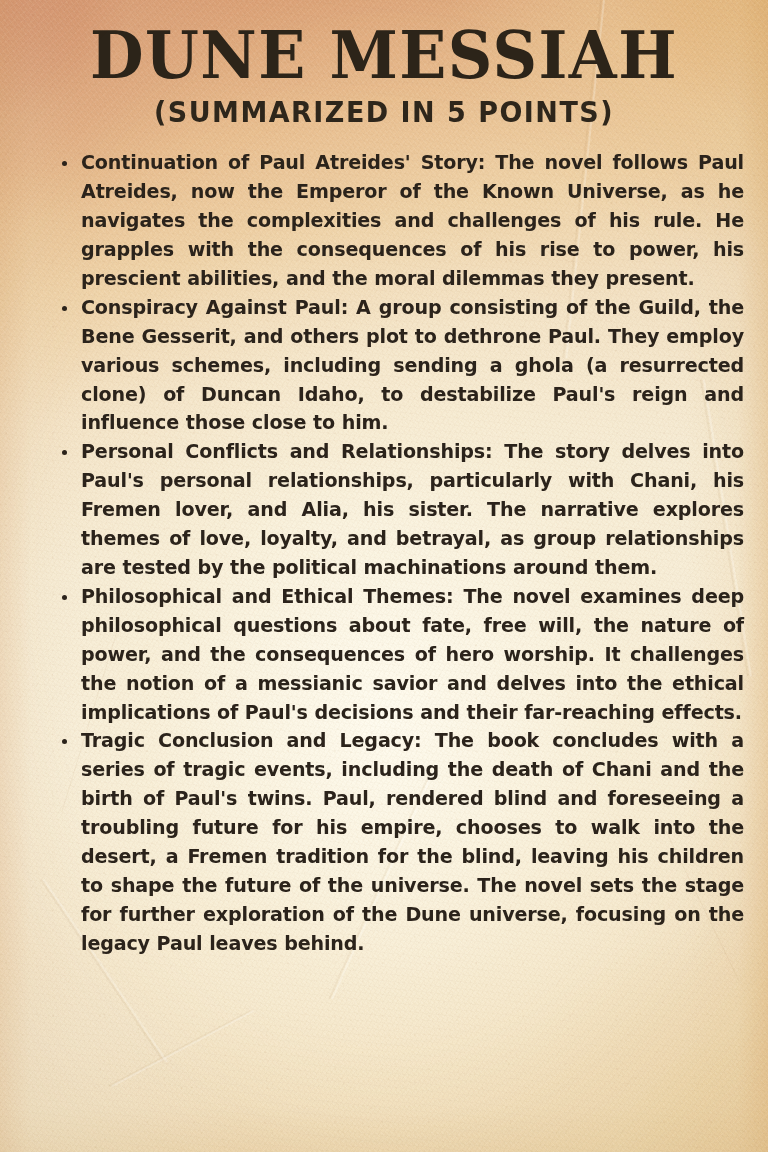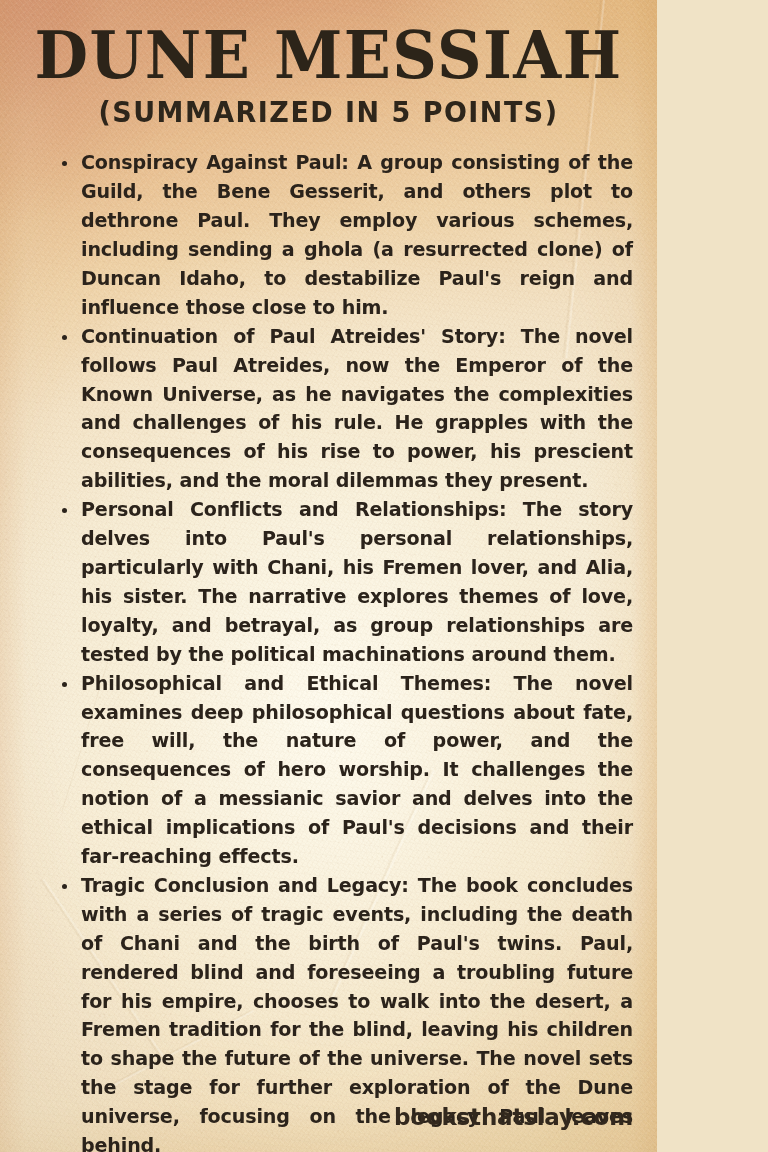--- a/index.html
+++ b/index.html
@@ -9,21 +9,21 @@
   body {
     width: 768px;
     height: 1152px;
     overflow: hidden;
     font-family: "Liberation Sans", sans-serif;
     background: #f0e3c6;
   }
 
   #poster {
     position: relative;
-    width: 657px;
+    width: 768px;
     height: 1152px;
     overflow: hidden;
     background-color: #0ea5e9;
     isolation: isolate;
   }
 
   
   .bg-layer {
     position: absolute;
     inset: 0;
@@ -244,33 +244,32 @@
 
   <div class="content">
 
     <div class="title-block">
       <h1 class="poster-title">DUNE MESSIAH</h1>
       <div class="poster-subtitle">(SUMMARIZED IN 5 POINTS)</div>
     </div>
 
     <ul class="points-list">
       <li class="point-item">
+        <span>Continuation of Paul Atreides' Story: The novel follows Paul Atreides, now the Emperor of the Known Universe, as he navigates the complexities and challenges of his rule. He grapples with the consequences of his rise to power, his prescient abilities, and the moral dilemmas they present.</span>
+      </li>
+      <li class="point-item">
         <span>Conspiracy Against Paul: A group consisting of the Guild, the Bene Gesserit, and others plot to dethrone Paul. They employ various schemes, including sending a ghola (a resurrected clone) of Duncan Idaho, to destabilize Paul's reign and influence those close to him.</span>
       </li>
       <li class="point-item">
-        <span>Continuation of Paul Atreides' Story: The novel follows Paul Atreides, now the Emperor of the Known Universe, as he navigates the complexities and challenges of his rule. He grapples with the consequences of his rise to power, his prescient abilities, and the moral dilemmas they present.</span>
-      </li>
-      <li class="point-item">
         <span>Personal Conflicts and Relationships: The story delves into Paul's personal relationships, particularly with Chani, his Fremen lover, and Alia, his sister. The narrative explores themes of love, loyalty, and betrayal, as group relationships are tested by the political machinations around them.</span>
       </li>
       <li class="point-item">
         <span>Philosophical and Ethical Themes: The novel examines deep philosophical questions about fate, free will, the nature of power, and the consequences of hero worship. It challenges the notion of a messianic savior and delves into the ethical implications of Paul's decisions and their far-reaching effects.</span>
       </li>
       <li class="point-item">
         <span>Tragic Conclusion and Legacy: The book concludes with a series of tragic events, including the death of Chani and the birth of Paul's twins. Paul, rendered blind and foreseeing a troubling future for his empire, chooses to walk into the desert, a Fremen tradition for the blind, leaving his children to shape the future of the universe. The novel sets the stage for further exploration of the Dune universe, focusing on the legacy Paul leaves behind.</span>
       </li>
     </ul>
 
-    <div class="footer">booksthatslay.com</div>
   </div>
 
   <div class="bg-vignette"></div>
 </div>
 
 </body></html>

